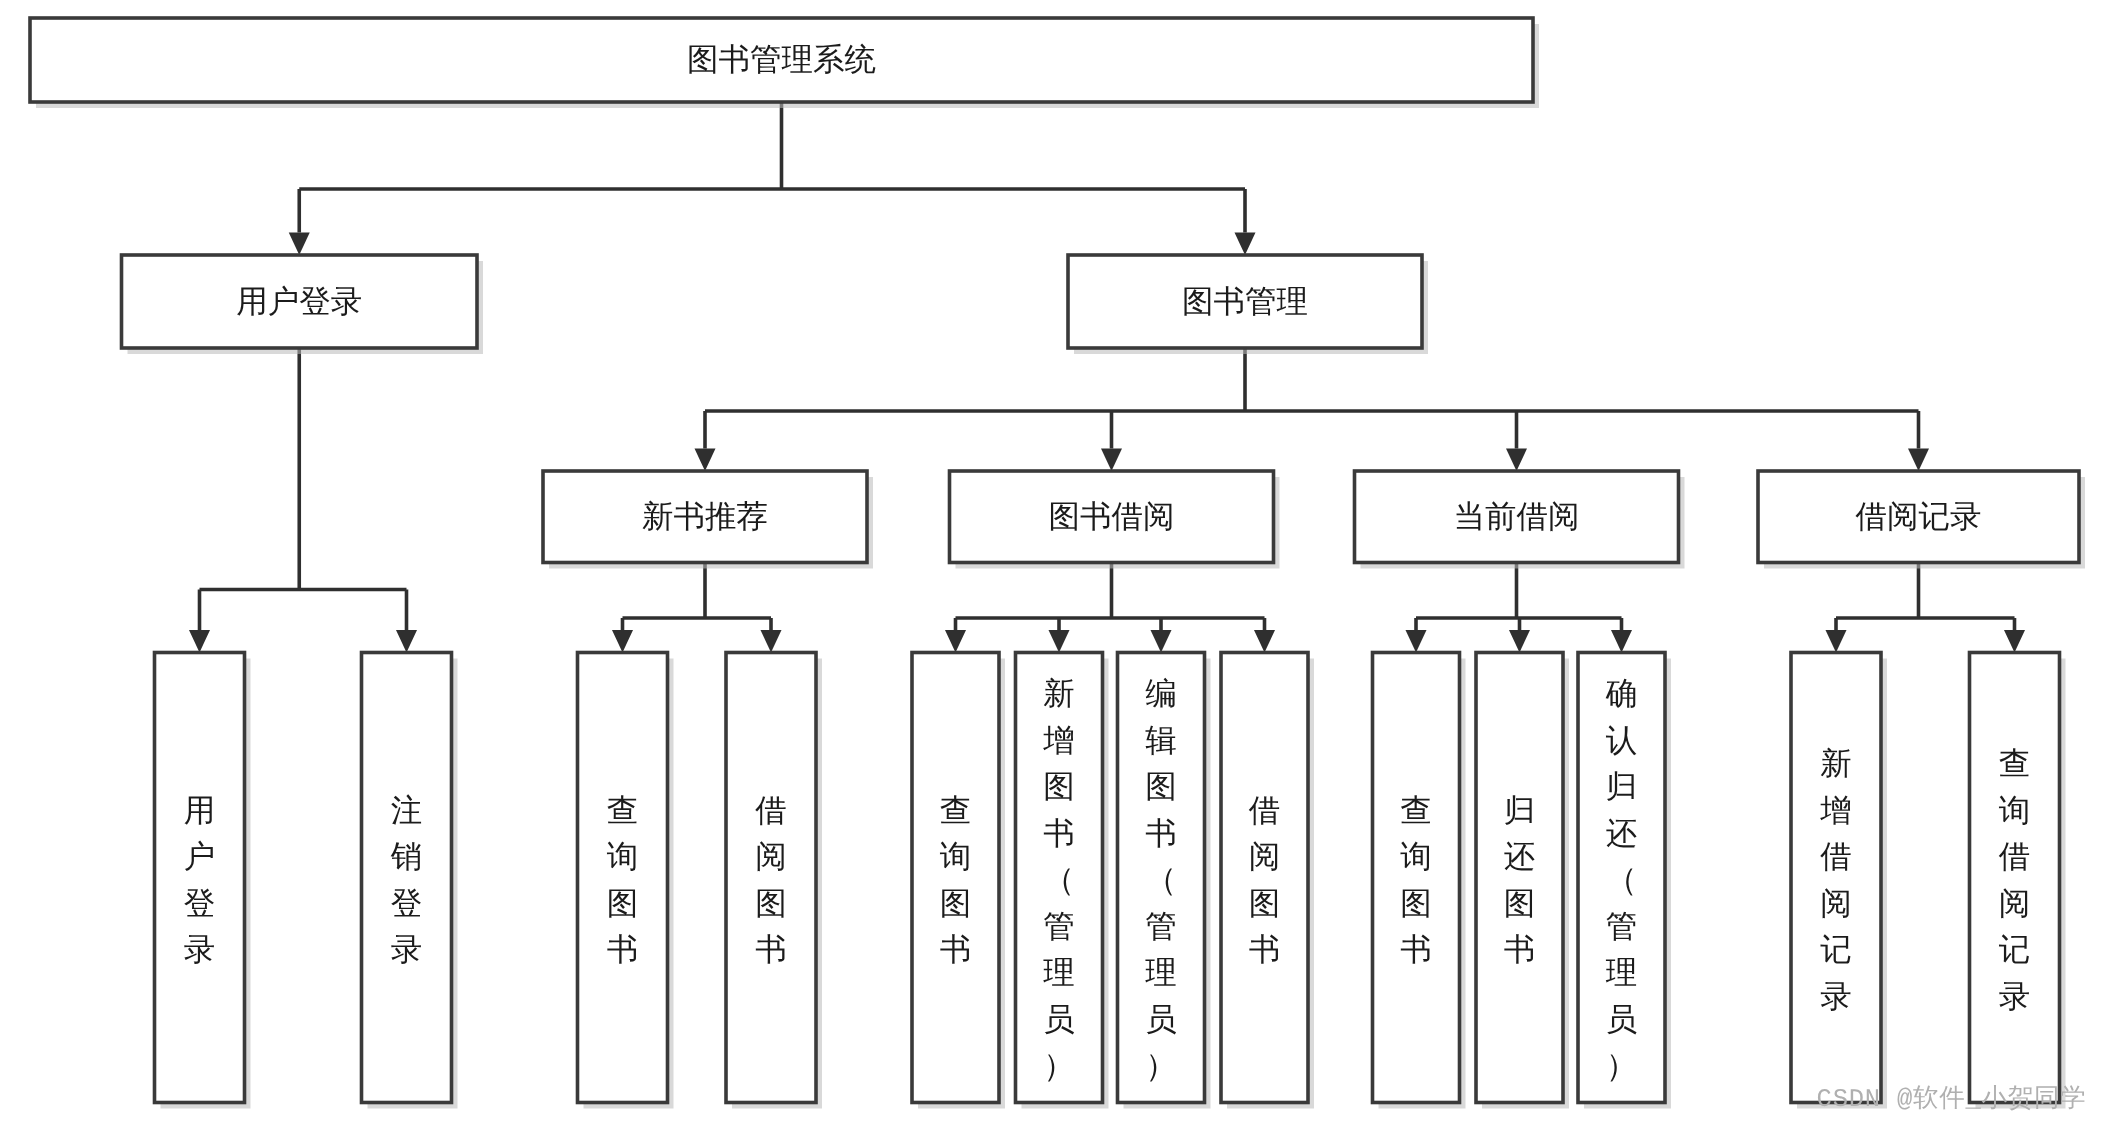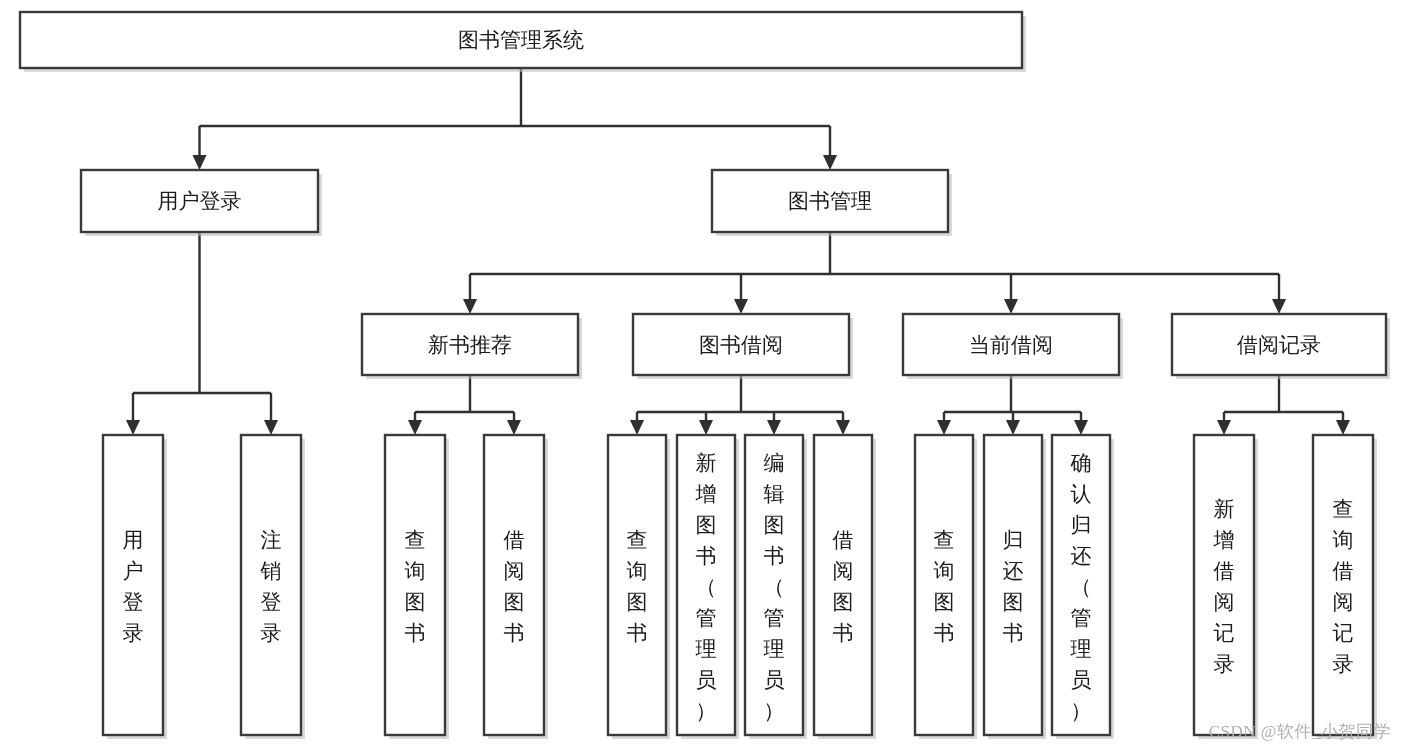--- a/index.html
+++ b/index.html
@@ -53,21 +53,21 @@
   .node-label-vert {
     font-family: "DejaVu Sans", "Liberation Sans", sans-serif;
     fill: #1b1b1b;
     font-size: 21px;
     text-anchor: middle;
   }
   .watermark {
     position: absolute;
     right: 14px;
     bottom: 4px;
-    font-family: Liberation Serif, serif;
+    font-family: Liberation Mono, monospace;
     font-size: 17px;
     color: #b0b0b0;
     letter-spacing: 0.5px;
     white-space: nowrap;
     pointer-events: none;
   }
 </style>
 </head>
 <body>
 

